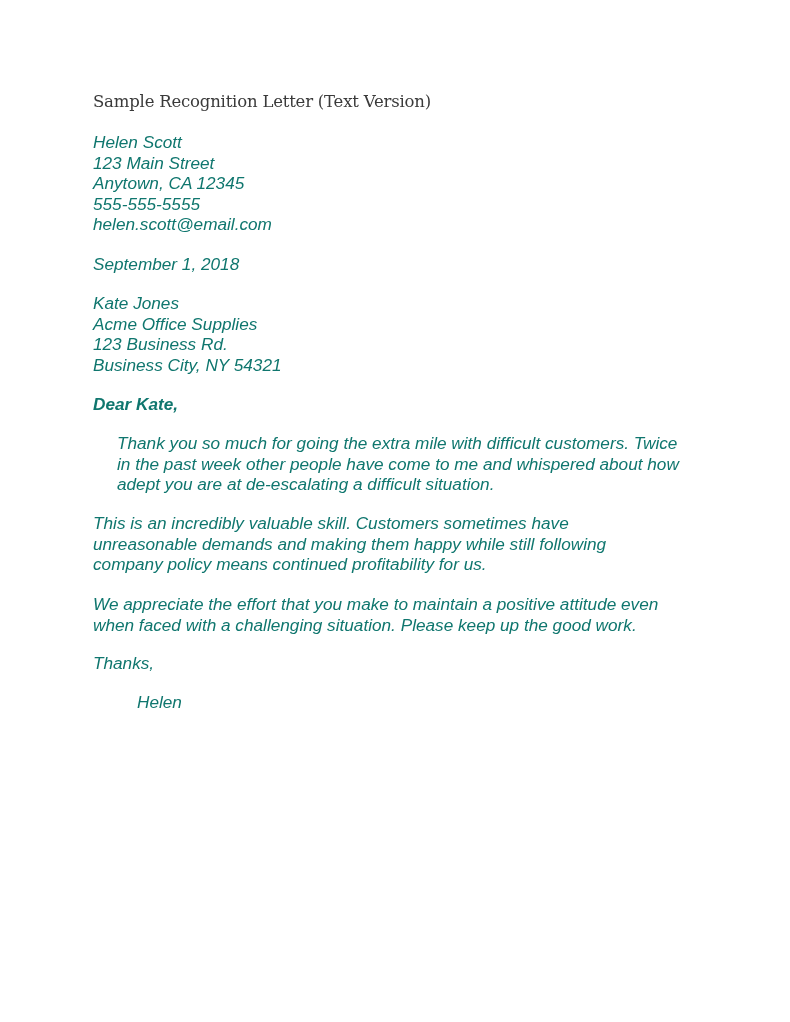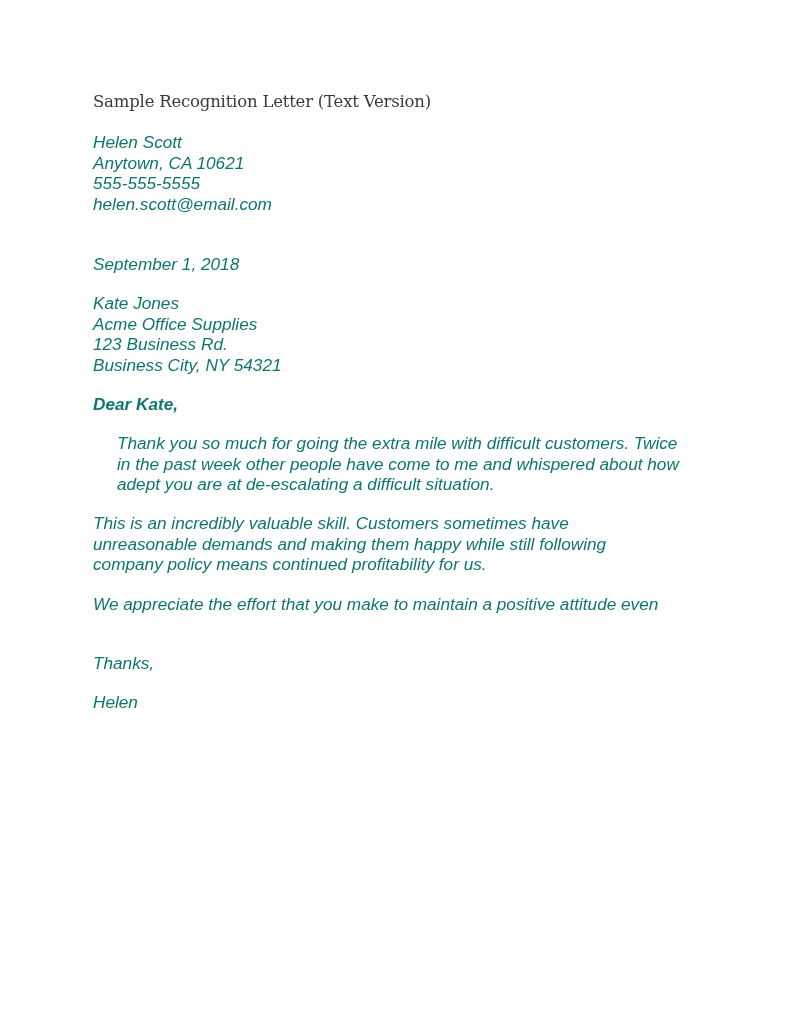--- a/index.html
+++ b/index.html
@@ -21,21 +21,22 @@
   </style>
 </head>
 <body>
 
 <div class="page">
 
   <div class="title">Sample Recognition Letter (Text Version)</div>
 
   <div class="block" style="top:132px;">
     <div>Helen Scott</div>
-    <div>Anytown, CA 10621</div>
+    <div>123 Main Street</div>
+    <div>Anytown, CA 12345</div>
     <div>555-555-5555</div>
     <div>helen.scott@email.com</div>
   </div>
 
   <div class="block" style="top:254px;">
     <div>September 1, 2018</div>
   </div>
 
   <div class="block" style="top:293px;">
     <div>Kate Jones</div>
@@ -55,23 +56,24 @@
   </div>
 
   <div class="block" style="top:513px;">
     <div>This is an incredibly valuable skill. Customers sometimes have</div>
     <div>unreasonable demands and making them happy while still following</div>
     <div>company policy means continued profitability for us.</div>
   </div>
 
   <div class="block" style="top:594px;">
     <div>We appreciate the effort that you make to maintain a positive attitude even</div>
+    <div>when faced with a challenging situation. Please keep up the good work.</div>
   </div>
 
   <div class="block" style="top:653px;">
     <div>Thanks,</div>
   </div>
 
-  <div class="block" style="top:692px;">
+  <div class="block" style="top:692px;margin-left:44px;">
     <div>Helen</div>
   </div>
 
 </div>
 
 </body></html>

